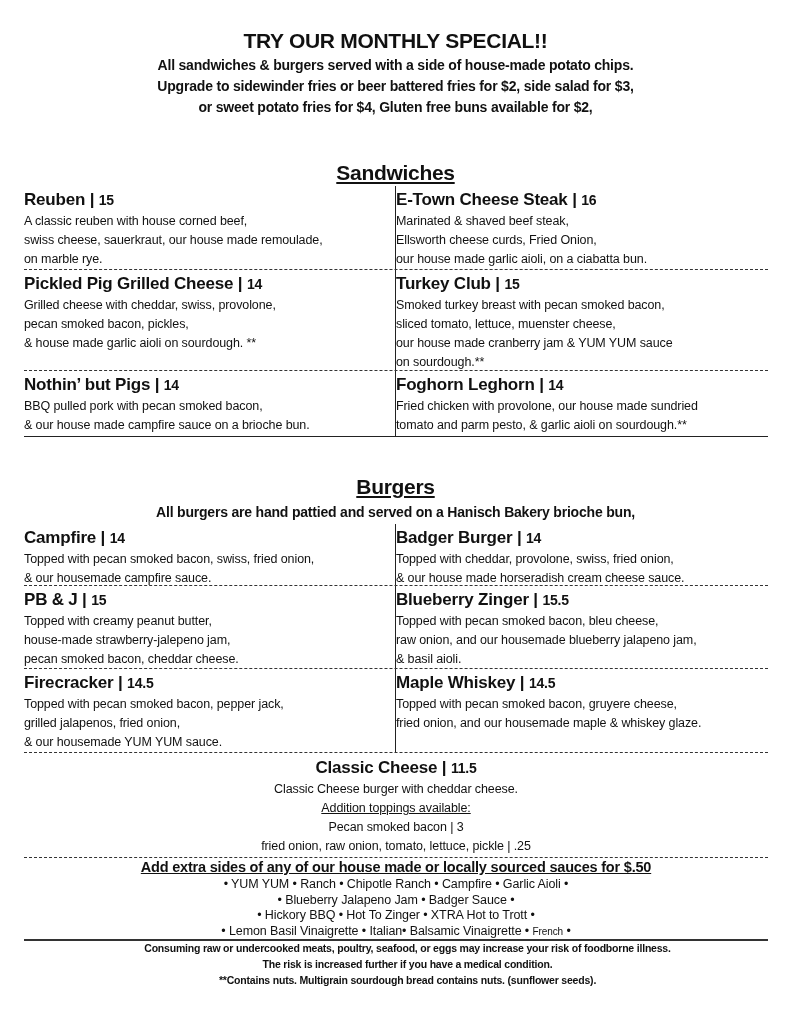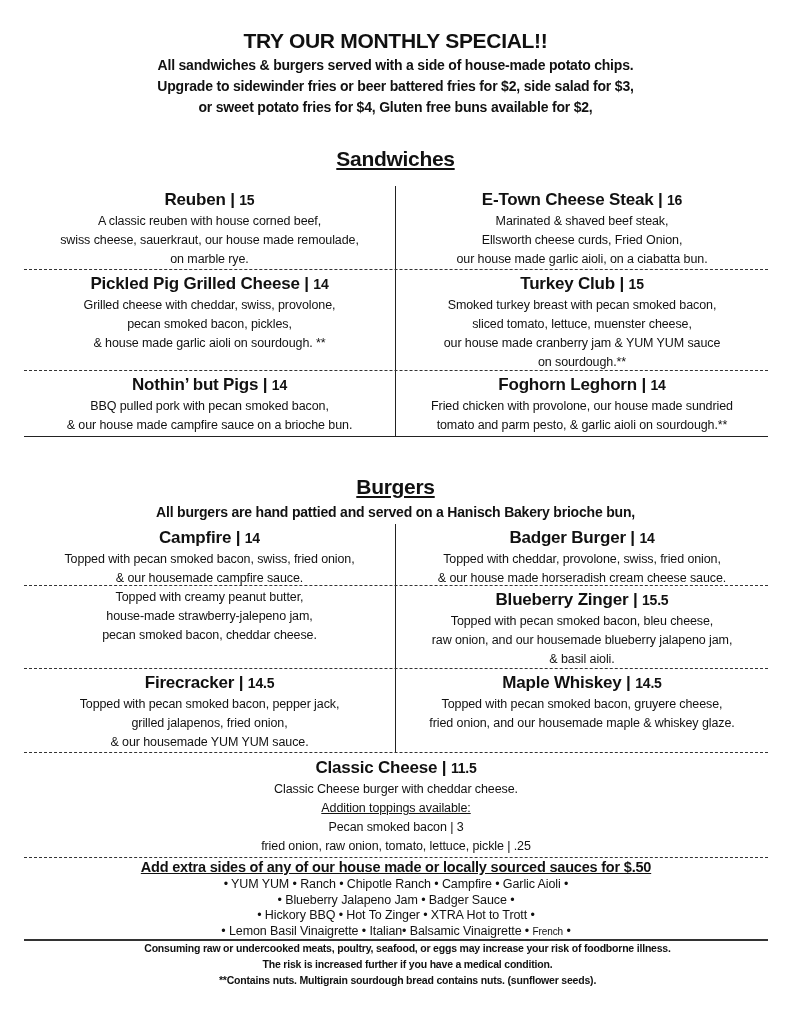--- a/index.html
+++ b/index.html
@@ -10,21 +10,21 @@
     .special-title { font-size: 21px; font-weight: bold; letter-spacing: -0.3px; line-height: 28px; }
     .special-line { font-size: 14px; font-weight: bold; line-height: 21px; letter-spacing: -0.2px; }
 
     .section-heading { position: absolute; left: 0; width: 791px; text-align: center; font-size: 21px; font-weight: bold; text-decoration: underline; letter-spacing: -0.3px; line-height: 26px; }
     .section-sub { position: absolute; left: 0; width: 791px; text-align: center; font-size: 14px; font-weight: bold; line-height: 20px; letter-spacing: -0.2px; }
 
     .grid { position: absolute; left: 24px; width: 744px; }
     .row { display: flex; position: relative; }
     .row.dashed { border-bottom: 1.5px dashed #333; }
     .row.solid { border-bottom: 1.5px solid #222; }
-    .cell { width: 372px; text-align: center; padding-top: 2px; }
+    .cell { width: 372px; text-align: left; padding-top: 2px; }
     .cell.left { border-right: 1.5px solid #222; }
     .item-name { font-size: 17px; font-weight: bold; line-height: 23px; letter-spacing: -0.2px; }
     .item-price { font-size: 14px; font-weight: bold; }
     .item-desc { font-size: 12.5px; line-height: 19px; letter-spacing: -0.1px; }
 
     .classic { position: absolute; left: 24px; width: 744px; top: 756px; text-align: center; border-bottom: 1.5px dashed #333; padding-bottom: 1px; }
     .classic .underline { text-decoration: underline; }
 
     .sauces { position: absolute; left: 24px; width: 744px; top: 858px; text-align: center; border-bottom: 2px solid #333; }
     .sauces-title { font-size: 14.5px; font-weight: bold; text-decoration: underline; line-height: 19px; letter-spacing: -0.2px; }
@@ -37,21 +37,21 @@
 </head>
 <body>
 
 <div class="special">
   <div class="special-title">TRY OUR MONTHLY SPECIAL!!</div>
   <div class="special-line">All sandwiches &amp; burgers served with a side of house-made potato chips.</div>
   <div class="special-line">Upgrade to sidewinder fries or beer battered fries for $2, side salad for $3,</div>
   <div class="special-line">or sweet potato fries for $4, Gluten free buns available for $2,</div>
 </div>
 
-<div class="section-heading" style="top:146px;">Sandwiches</div>
+<div class="section-heading" style="top:160px;">Sandwiches</div>
 
 <div class="grid" style="top:186px;">
   <div class="row dashed" style="height:84px;">
     <div class="cell left">
       <div class="item-name"><span>Reuben | </span><span class="item-price">15</span></div>
       <div class="item-desc">A classic reuben with house corned beef,</div>
       <div class="item-desc">swiss cheese, sauerkraut, our house made remoulade,</div>
       <div class="item-desc">on marble rye.</div>
     </div>
     <div class="cell">
@@ -101,20 +101,21 @@
       <div class="item-desc">&amp; our housemade campfire sauce.</div>
     </div>
     <div class="cell">
       <div class="item-name"><span>Badger Burger | </span><span class="item-price">14</span></div>
       <div class="item-desc">Topped with cheddar, provolone, swiss, fried onion,</div>
       <div class="item-desc">&amp; our house made horseradish cream cheese sauce.</div>
     </div>
   </div>
   <div class="row dashed" style="height:83px;">
     <div class="cell left">
+      <div class="item-name"><span>PB &amp; J | </span><span class="item-price">15</span></div>
       <div class="item-desc">Topped with creamy peanut butter,</div>
       <div class="item-desc">house-made strawberry-jalepeno jam,</div>
       <div class="item-desc">pecan smoked bacon, cheddar cheese.</div>
     </div>
     <div class="cell">
       <div class="item-name"><span>Blueberry Zinger | </span><span class="item-price">15.5</span></div>
       <div class="item-desc">Topped with pecan smoked bacon, bleu cheese,</div>
       <div class="item-desc">raw onion, and our housemade blueberry jalapeno jam,</div>
       <div class="item-desc">&amp; basil aioli.</div>
     </div>

